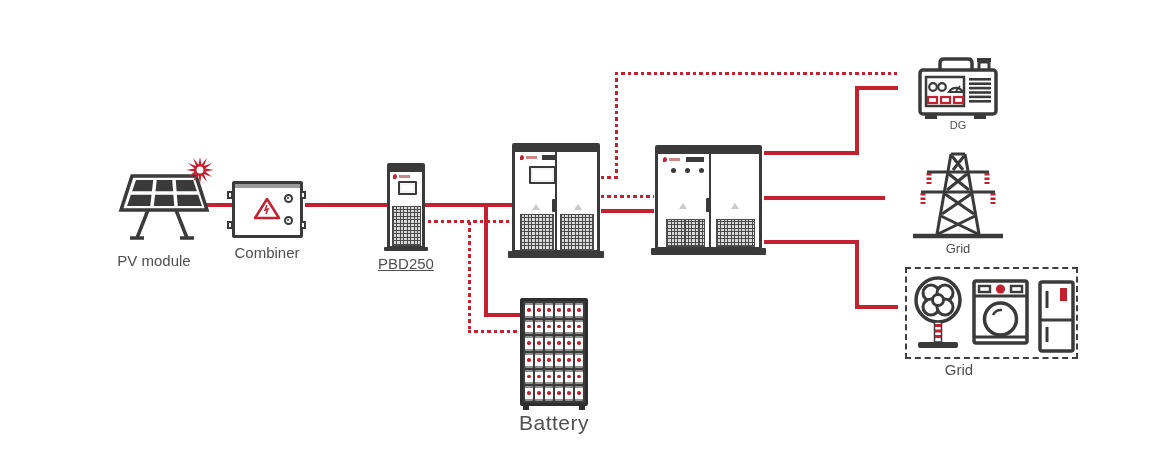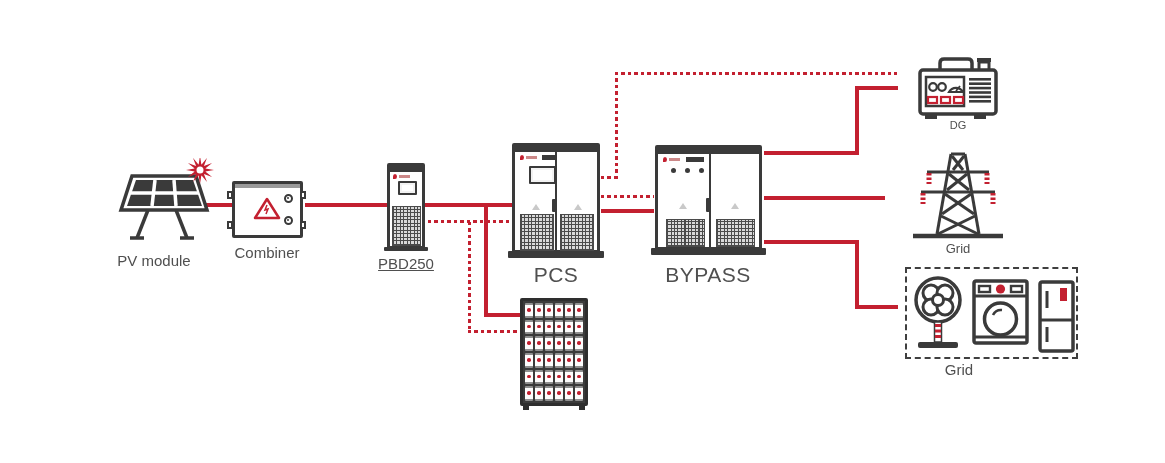--- a/index.html
+++ b/index.html
@@ -143,41 +143,39 @@
     <div style="position:absolute;left:27px;top:9px;width:14px;height:5px;background:#3a3a3a;"></div>
     <div class="display" style="left:14px;top:20px;width:23px;height:14px;"></div>
     <div class="divider" style="left:40px;top:6px;height:98px;"></div>
     <div class="handle" style="left:37px;top:53px;height:13px;"></div>
     <div class="door-mark" style="left:17px;top:58px;"></div>
     <div class="door-mark" style="left:59px;top:58px;"></div>
     <div class="grille" style="left:5px;top:68px;width:32px;height:35px;"></div>
     <div class="grille" style="left:45px;top:68px;width:32px;height:35px;"></div>
   </div>
   <div class="cab-base" style="left:508px;top:251px;width:96px;height:7px;"></div>
-  <div class="node-label lbl-lg" style="left:496px;top:263px;width:120px;">PCS</div>
 
   <div class="cabinet" style="left:655px;top:145px;width:107px;height:105px;">
     <div class="cab-top"></div>
     <div class="brand" style="left:5px;top:9px;">
       <span class="flame"></span>
         <span class="wordmark"></span>
     </div>
     <div style="position:absolute;left:28px;top:9px;width:18px;height:5px;background:#3a3a3a;"></div>
     <div class="dot" style="left:13px;top:20px;"></div>
     <div class="dot" style="left:27px;top:20px;"></div>
     <div class="dot" style="left:41px;top:20px;"></div>
     <div class="divider" style="left:51px;top:6px;height:93px;"></div>
     <div class="handle" style="left:48px;top:50px;height:14px;"></div>
     <div class="door-mark" style="left:21px;top:55px;"></div>
     <div class="door-mark" style="left:73px;top:55px;"></div>
     <div class="grille" style="left:8px;top:71px;width:37px;height:26px;"></div>
     <div class="grille" style="left:58px;top:71px;width:37px;height:26px;"></div>
   </div>
   <div class="cab-base" style="left:651px;top:248px;width:115px;height:7px;"></div>
-  <div class="node-label lbl-lg" style="left:648px;top:263px;width:120px;">BYPASS</div>
 
   <div id="battery-rack" style="grid-template-columns: repeat(6, 1fr);">
       <div class="bat-cell">
         <span class="bat-dot"></span>
       </div>
       <div class="bat-cell">
         <span class="bat-dot"></span>
       </div>
       <div class="bat-cell">
         <span class="bat-dot"></span>
@@ -277,20 +275,21 @@
       </div>
       <div class="bat-cell">
         <span class="bat-dot"></span>
       </div>
       <div class="bat-cell">
         <span class="bat-dot"></span>
       </div>
     </div>
   <div class="bat-leg" style="left:523px;top:405px;"></div>
   <div class="bat-leg" style="left:579px;top:405px;"></div>
+  <div class="node-label lbl-lg" style="left:494px;top:411px;width:120px;">Battery</div>
 
   <svg class="abs" style="left:916px;top:54px;" width="85" height="68" viewBox="0 0 85 68">
     <path d="M24,16 L24,9 Q24,5 28,5 L52,5 Q56,5 56,9 L56,16" fill="none" stroke="#3a3a3a" stroke-width="3.5"></path>
     <rect x="63" y="8" width="10" height="9" fill="#fff" stroke="#3a3a3a" stroke-width="3"></rect>
     <rect x="61" y="4" width="14" height="4" fill="#3a3a3a"></rect>
     <rect x="4" y="16" width="76" height="44" rx="3" fill="#fff" stroke="#3a3a3a" stroke-width="3.5"></rect>
     <rect x="10" y="23" width="38" height="29" fill="none" stroke="#3a3a3a" stroke-width="2.5"></rect>
     <circle cx="17" cy="33" r="3.8" fill="#fff" stroke="#3a3a3a" stroke-width="2.2"></circle>
     <circle cx="26" cy="33" r="3.8" fill="#fff" stroke="#3a3a3a" stroke-width="2.2"></circle>
     <path d="M33,38 A8,8 0 0 1 47,38 Z" fill="#fff" stroke="#3a3a3a" stroke-width="2.2"></path>

